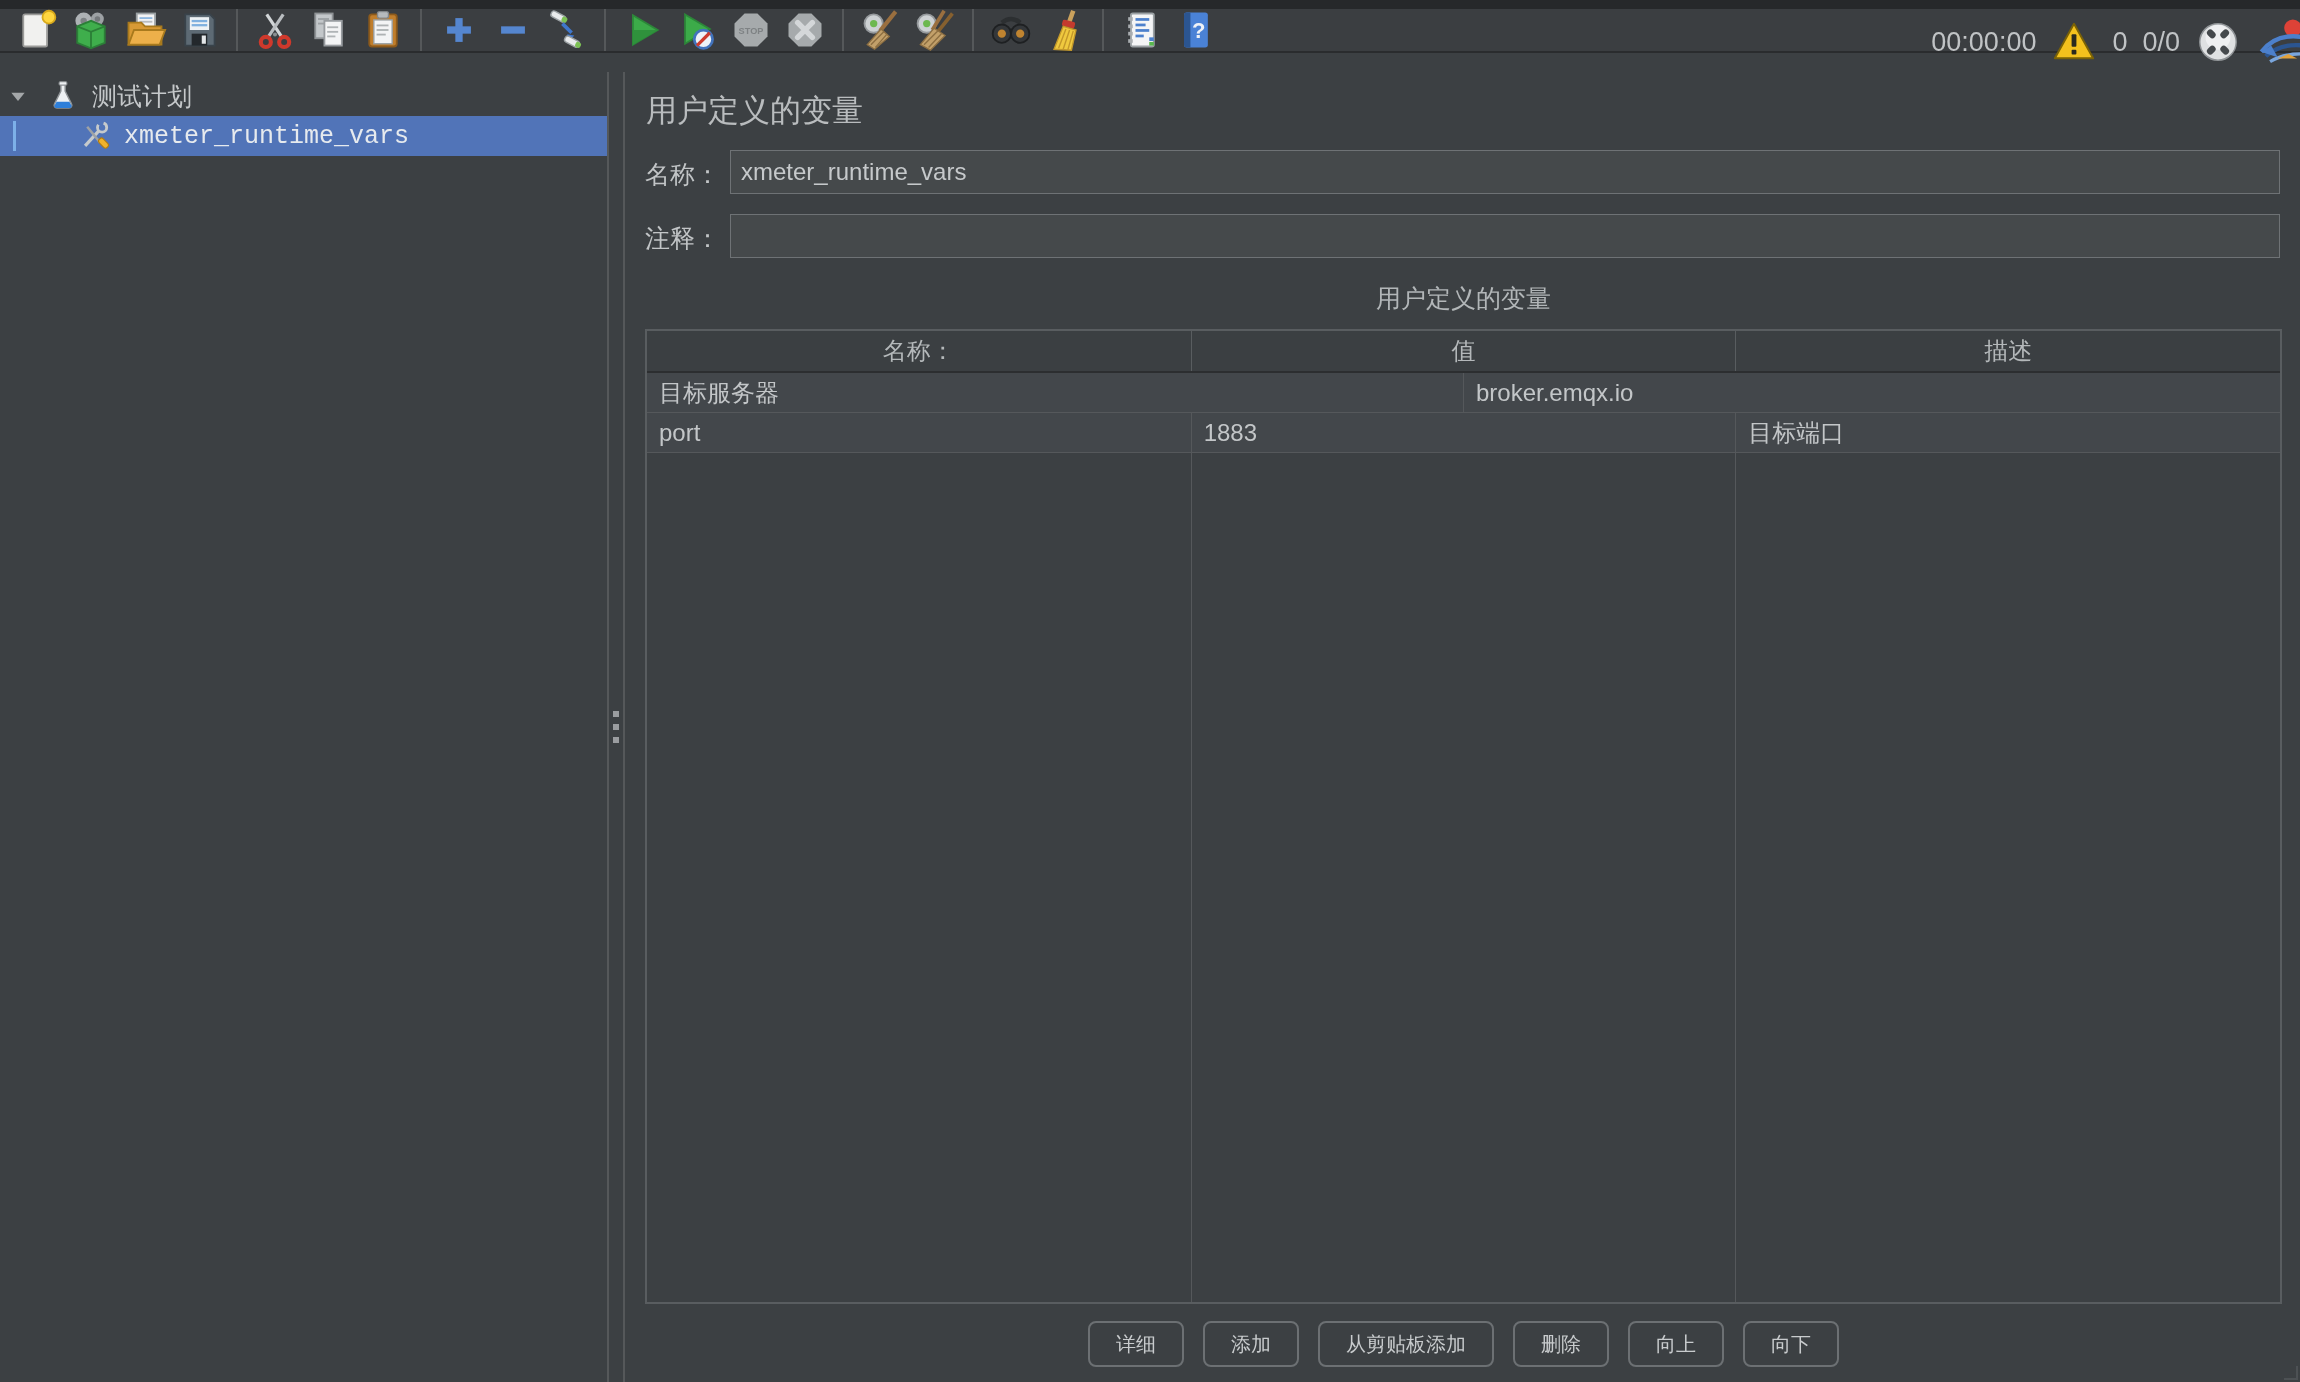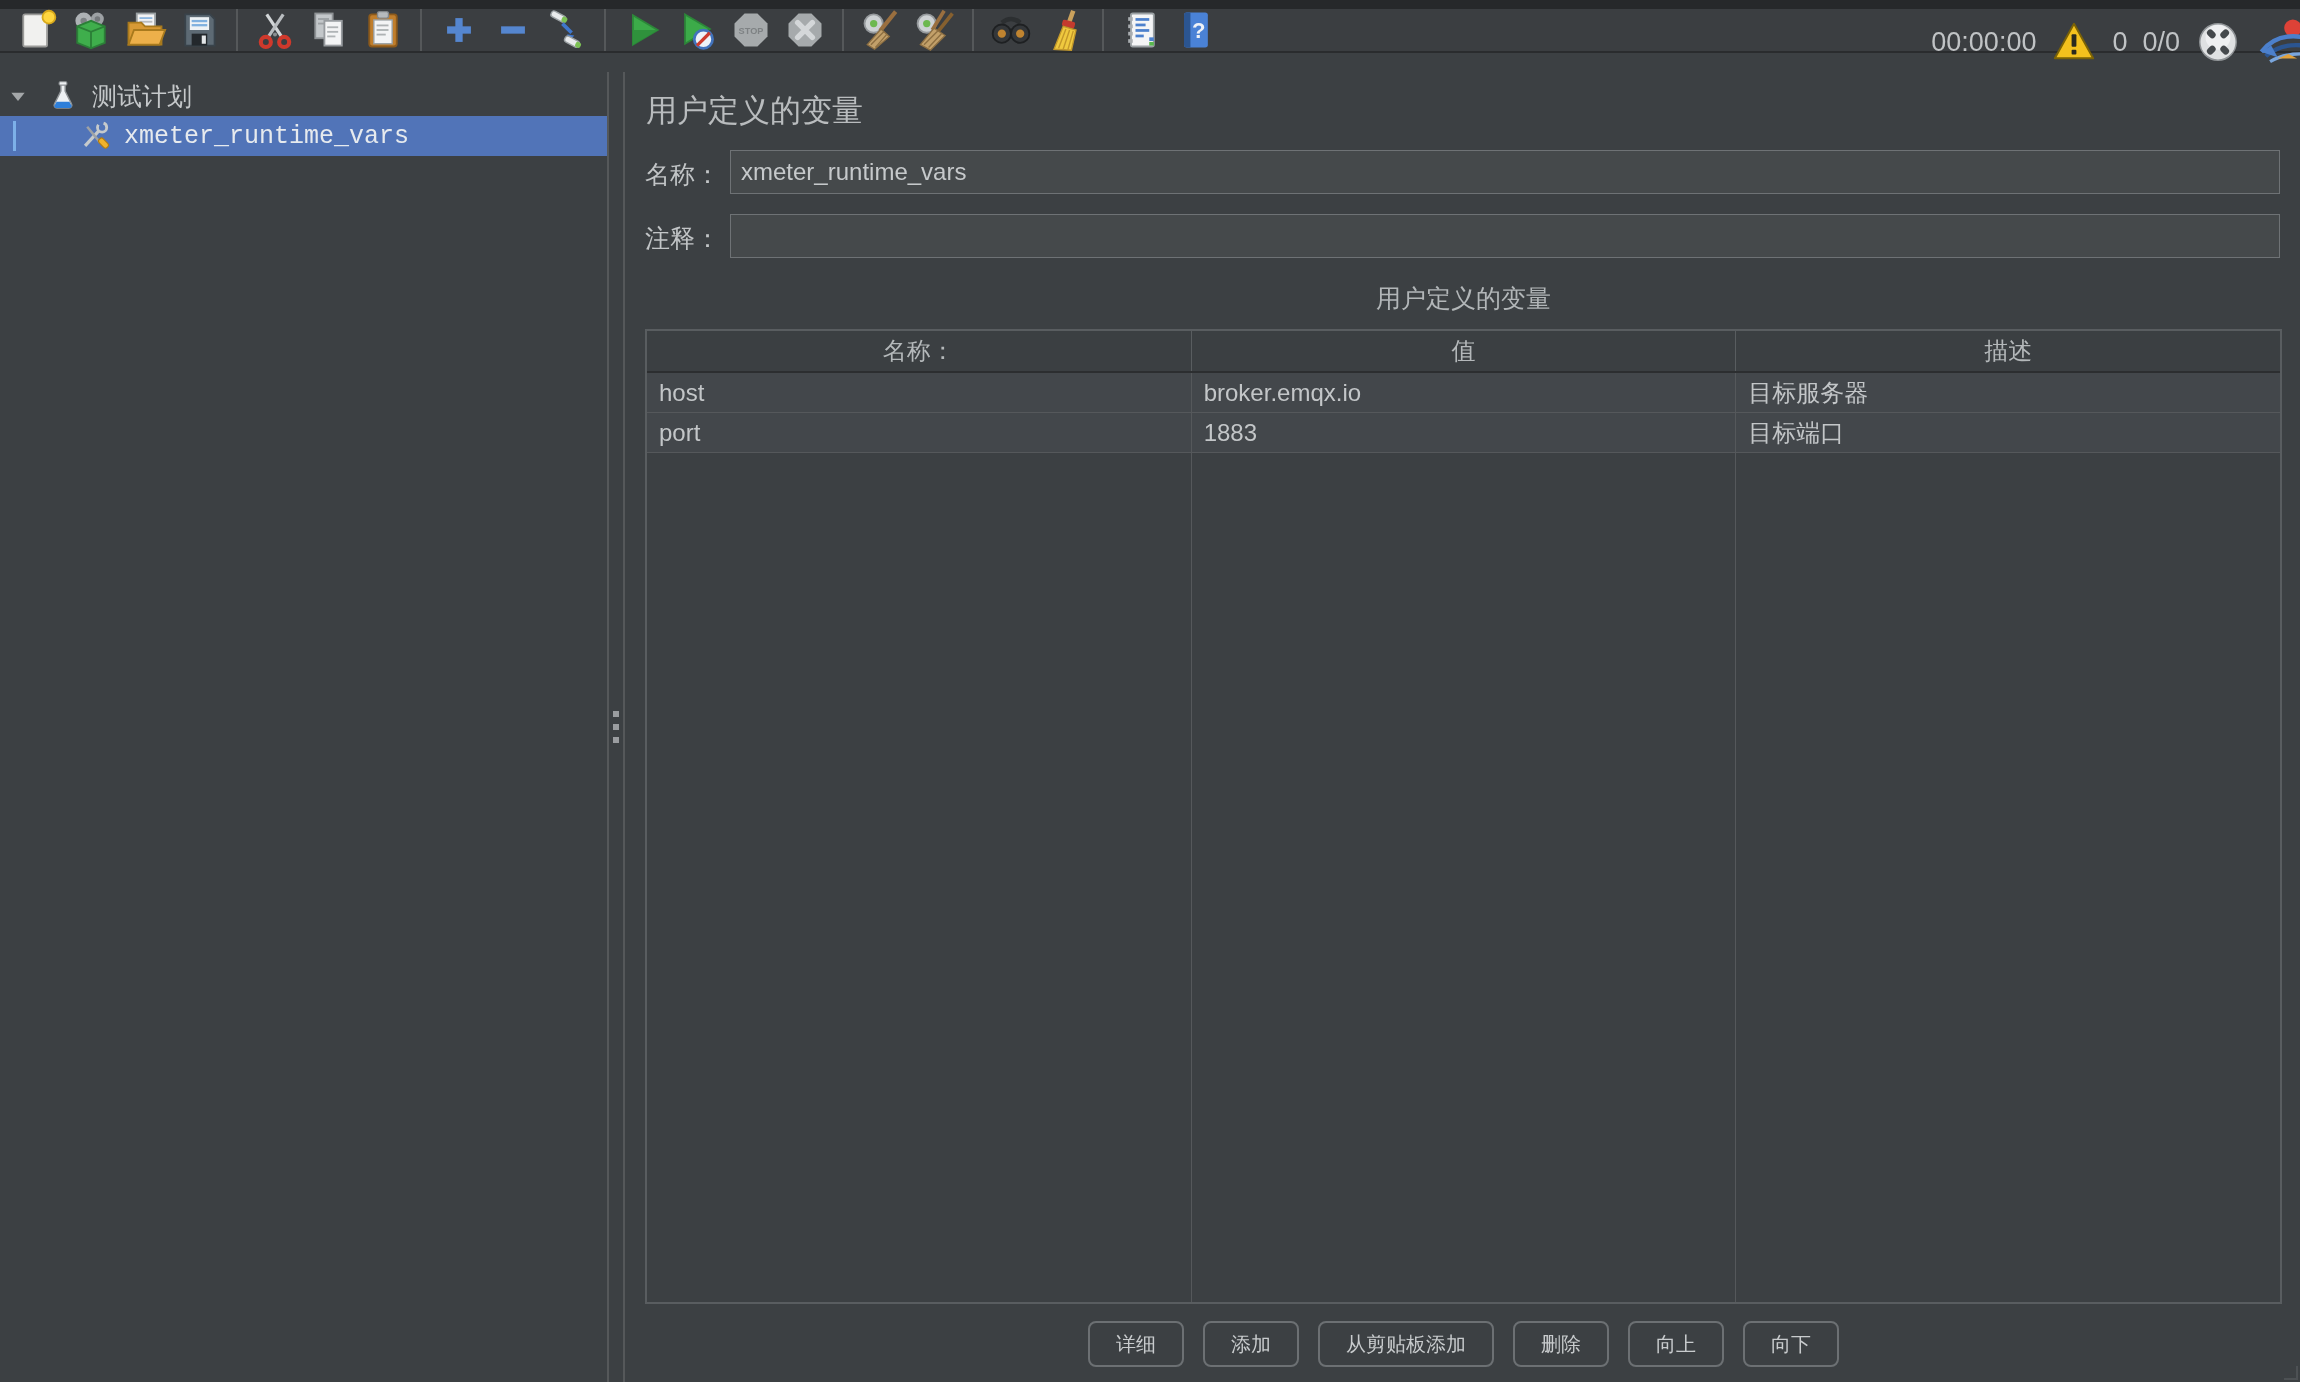--- a/index.html
+++ b/index.html
@@ -360,23 +360,22 @@
   <div class="group-title">用户定义的变量</div>
 
   <div class="vtable">
     <div class="thead">
       <div class="hcell">名称：</div>
       <div class="hcell">值</div>
       <div class="hcell">描述</div>
     </div>
     <div class="tbody-rows">
         <div class="trow">
-          <div class="tcell">host</div>
+          <div class="tcell">目标服务器</div>
           <div class="tcell">broker.emqx.io</div>
-          <div class="tcell">目标服务器</div>
         </div>
         <div class="trow">
           <div class="tcell">port</div>
           <div class="tcell">1883</div>
           <div class="tcell">目标端口</div>
         </div>
       </div>
     <div class="tfill">
       <div class="fcell"></div>
       <div class="fcell"></div>

